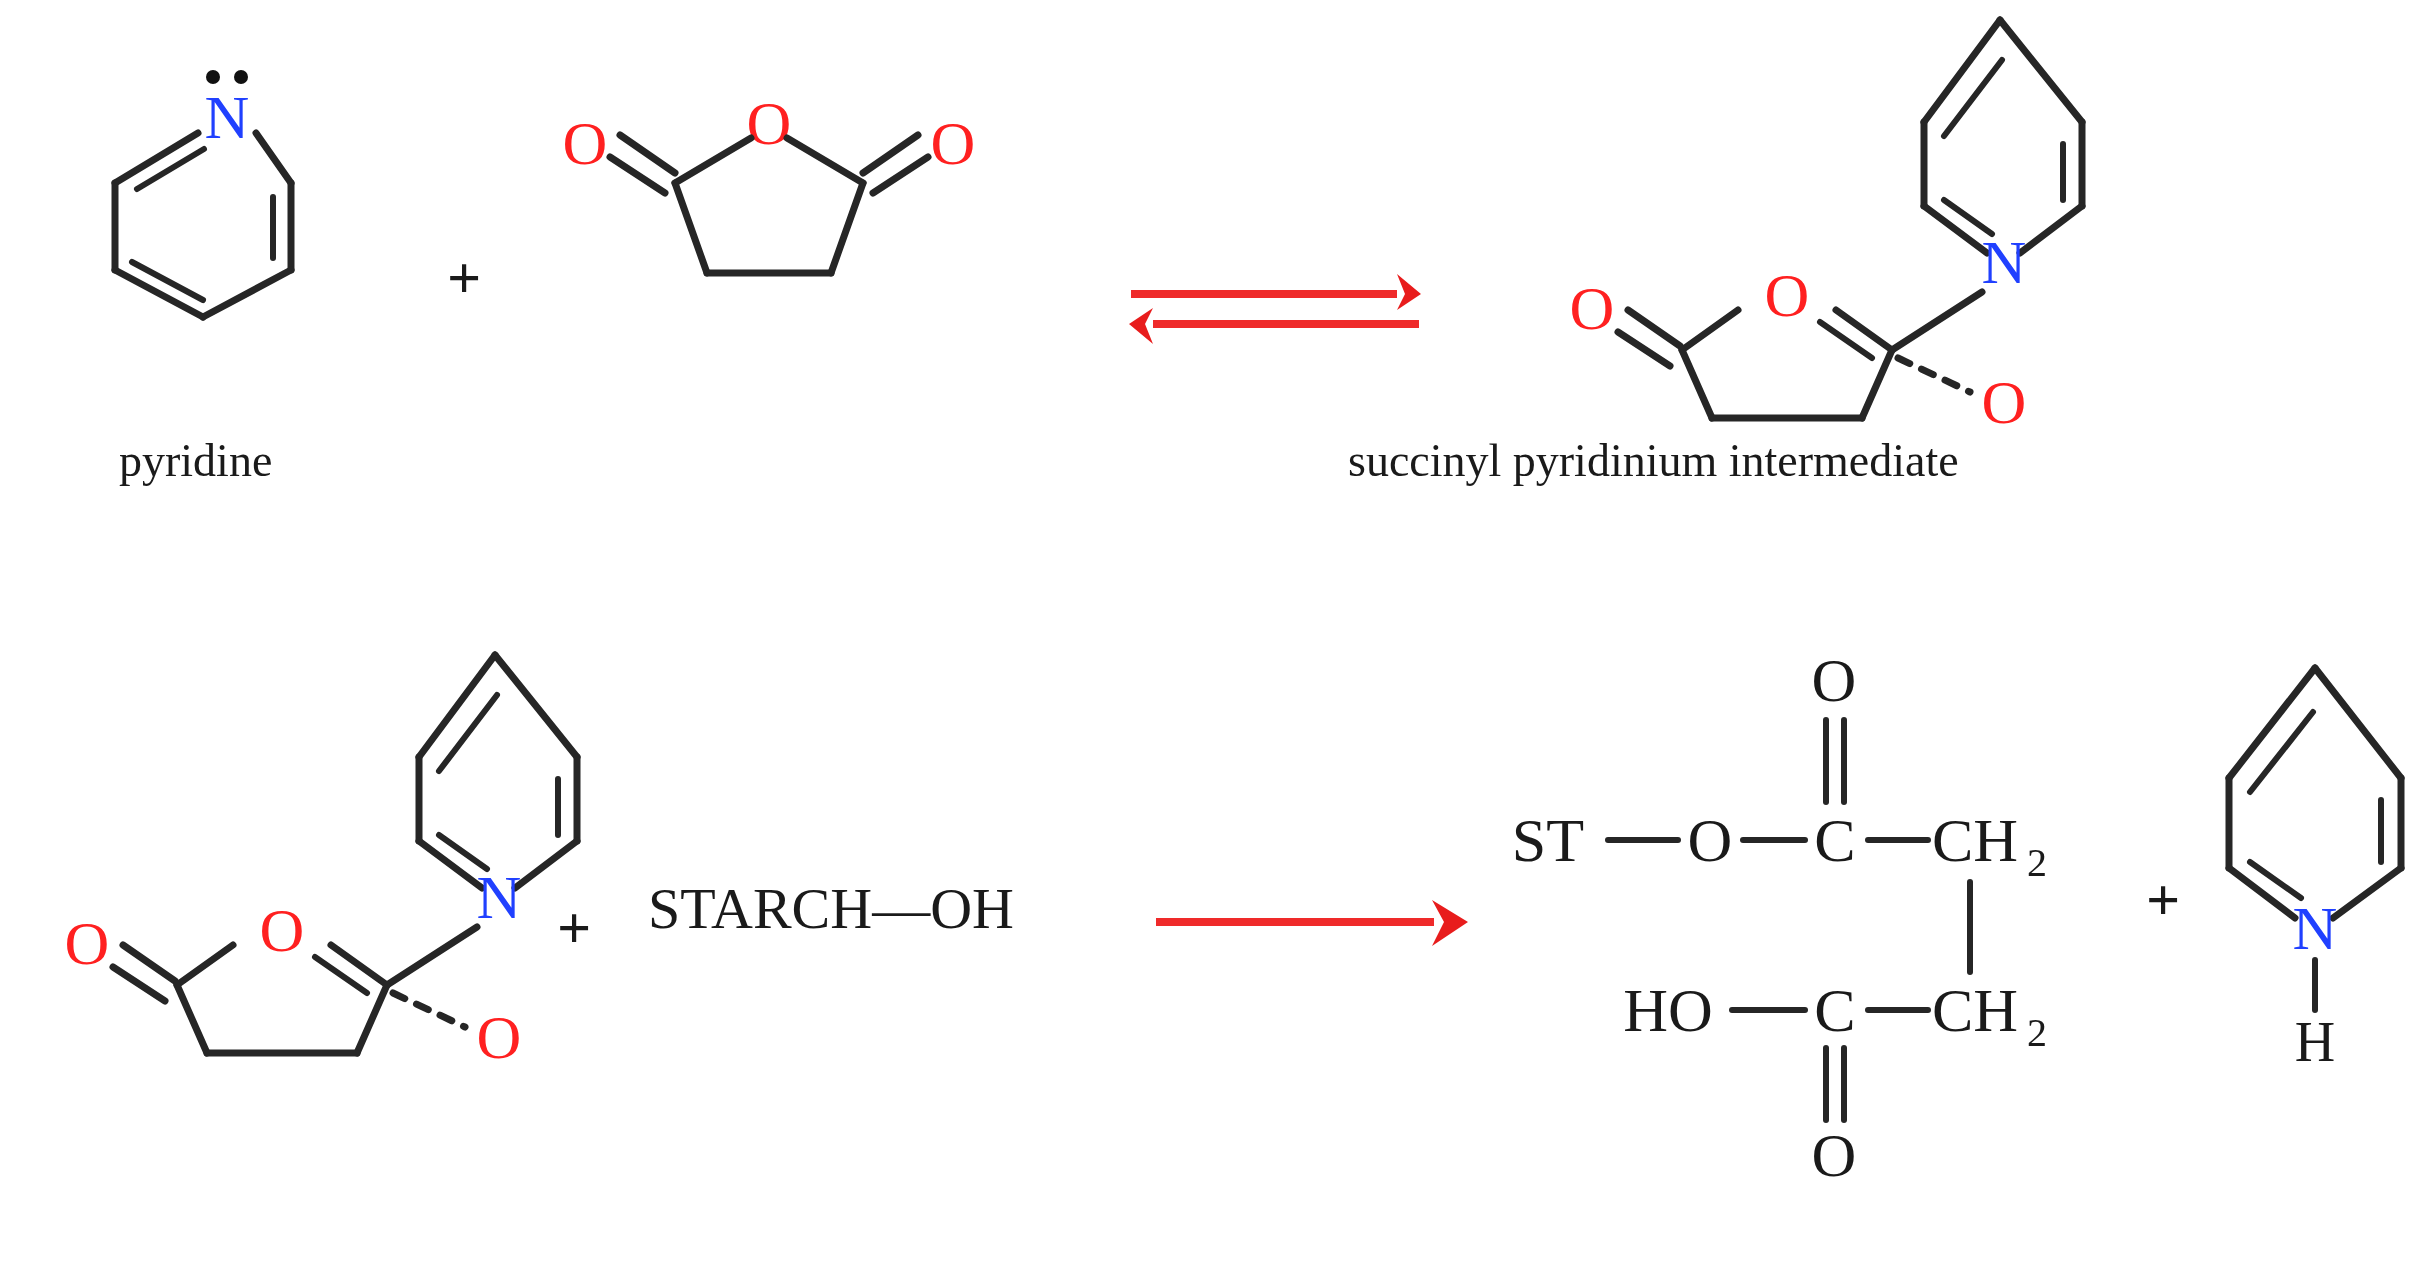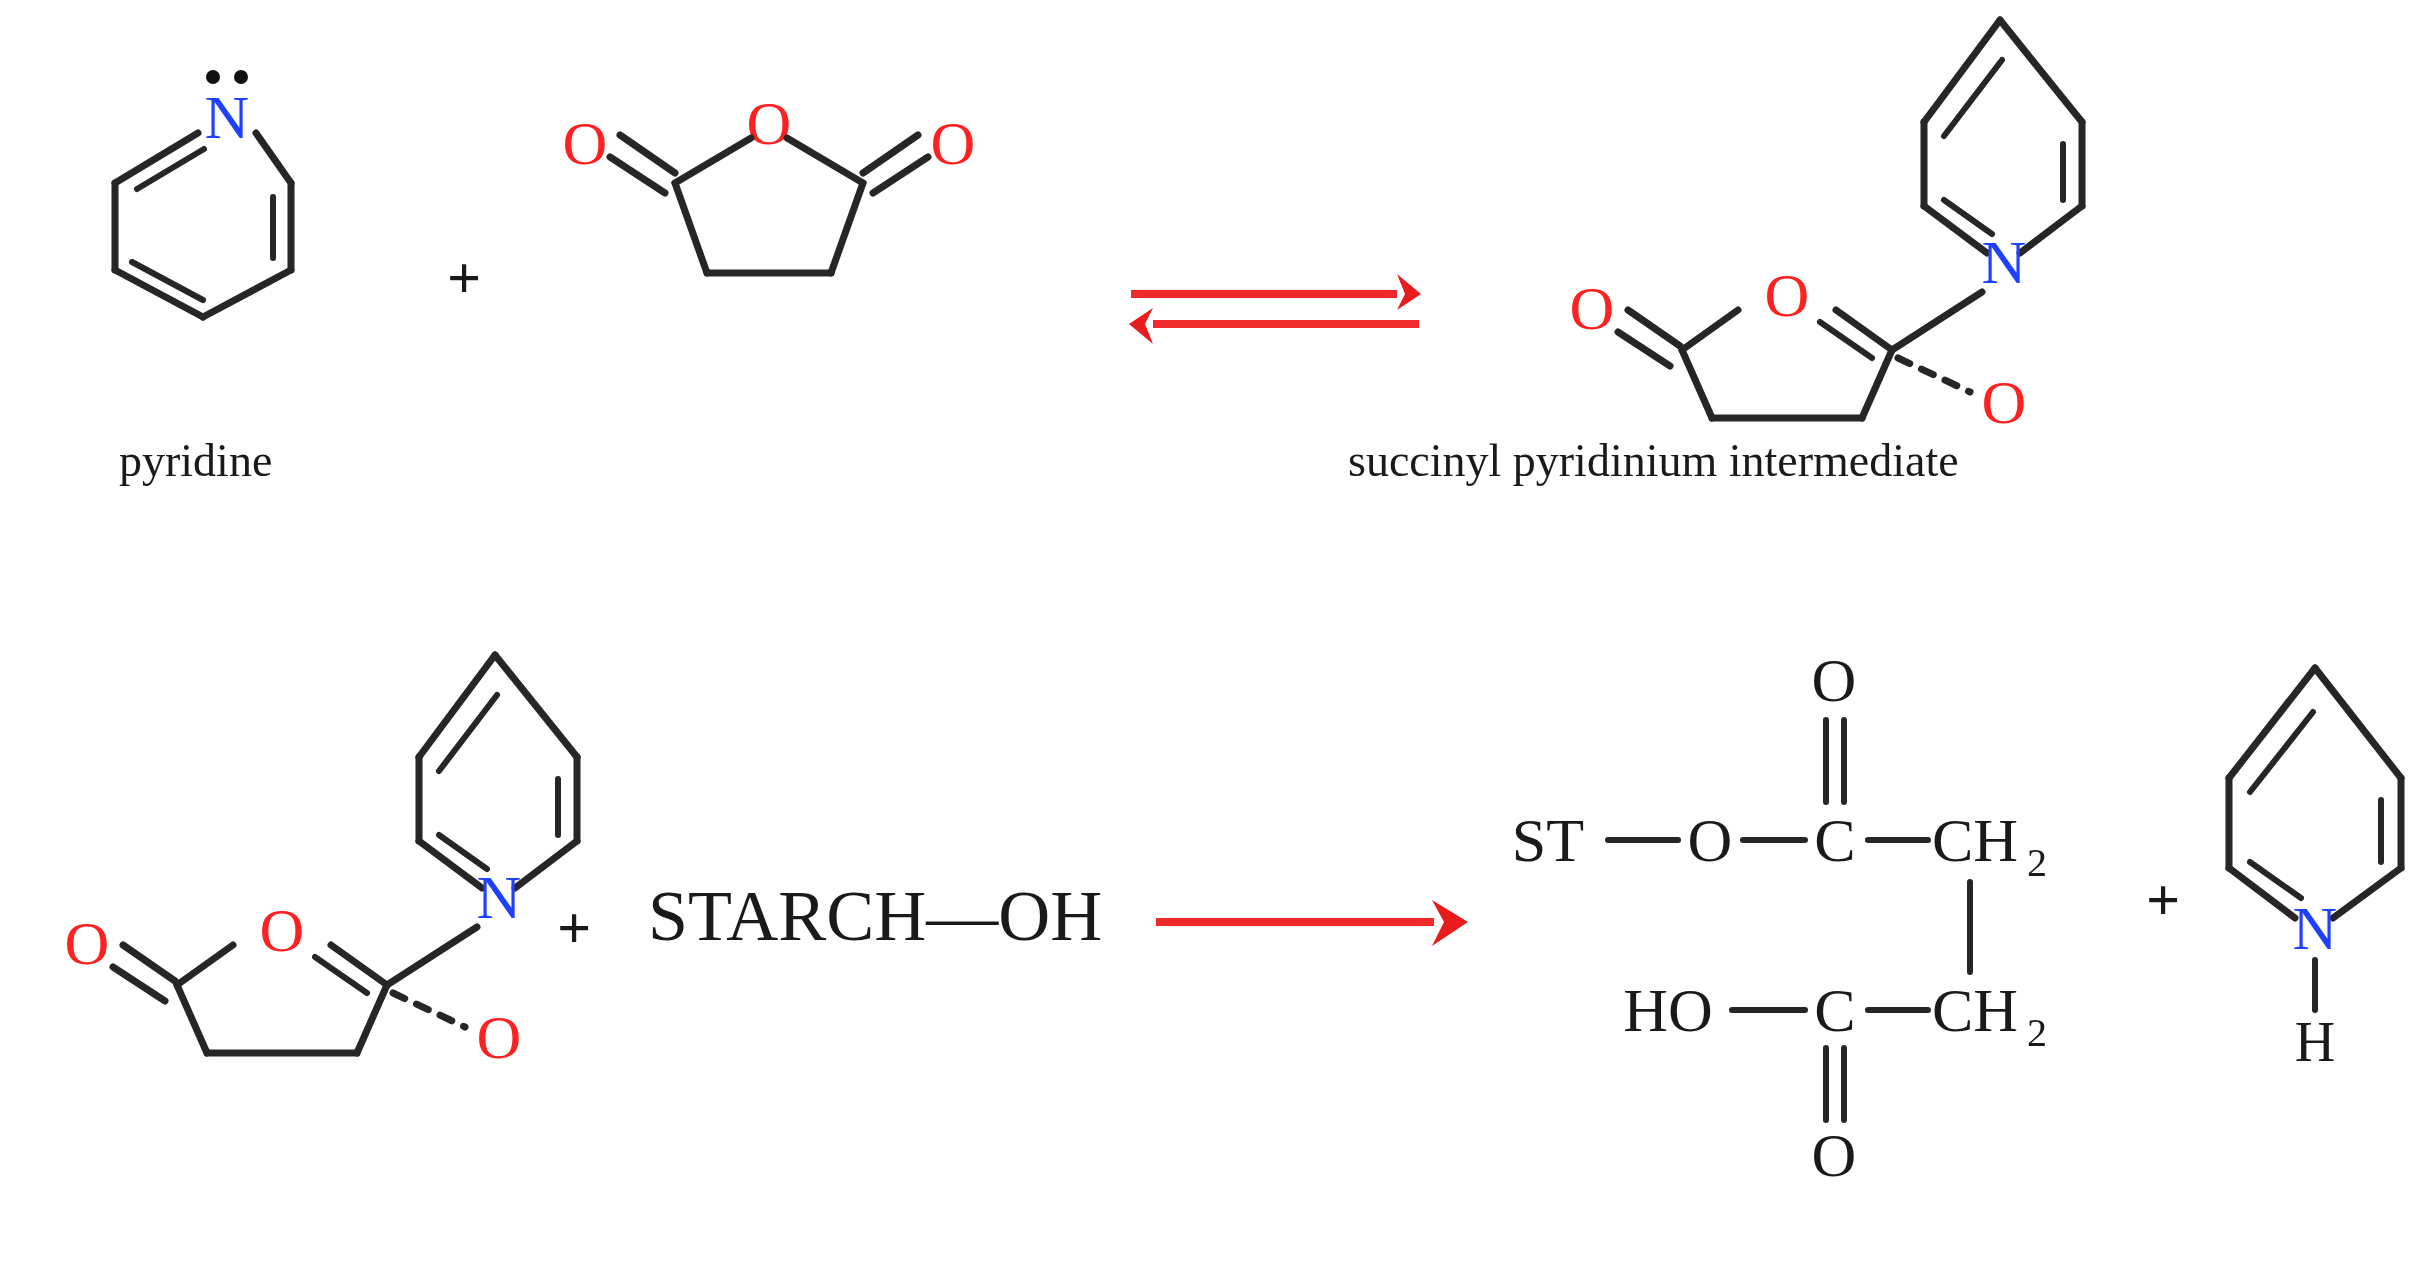--- a/index.html
+++ b/index.html
@@ -29,21 +29,21 @@
   }
   .plus-sign {
     font-family: "Liberation Serif", "DejaVu Serif", serif;
     font-size: 60px;
     font-weight: bold;
     color: #1a1a1a;
     line-height: 1;
   }
   .formula {
     font-family: "Liberation Serif", "DejaVu Serif", serif;
-    font-size: 72px;
+    font-size: 58px;
     color: #1a1a1a;
     white-space: nowrap;
     line-height: 1;
   }
   svg { display: block; overflow: visible; }
   .bond      { stroke: #262626; stroke-width: 7; fill: none; stroke-linecap: round; }
   .bond-thin { stroke: #262626; stroke-width: 6; fill: none; stroke-linecap: round; }
   .bond-dash { stroke: #262626; stroke-width: 7; fill: none; stroke-linecap: round;
                stroke-dasharray: 13 13; }
   .atom-o { fill: #ff2020; font-family: "Liberation Serif","DejaVu Serif",serif;

